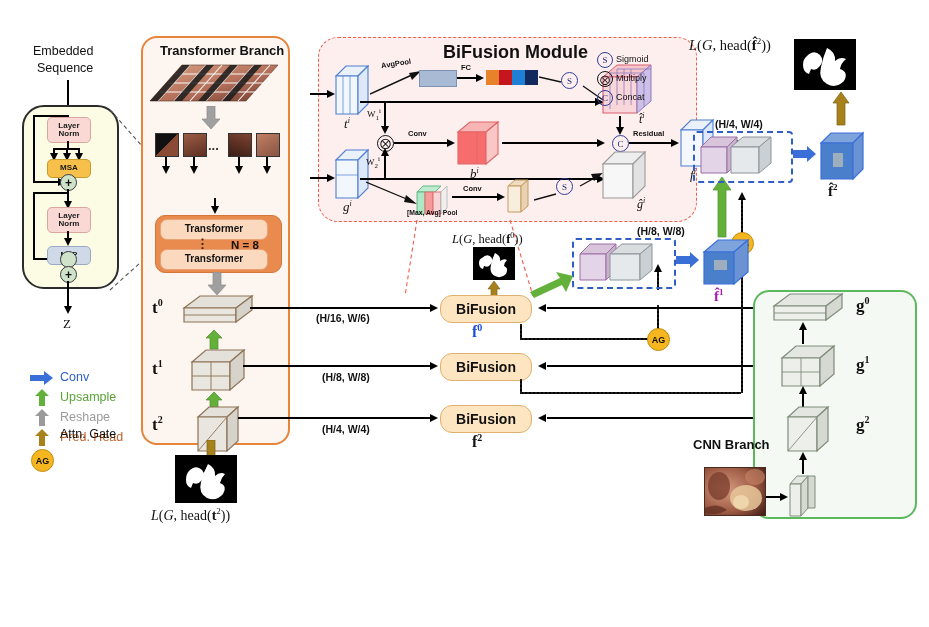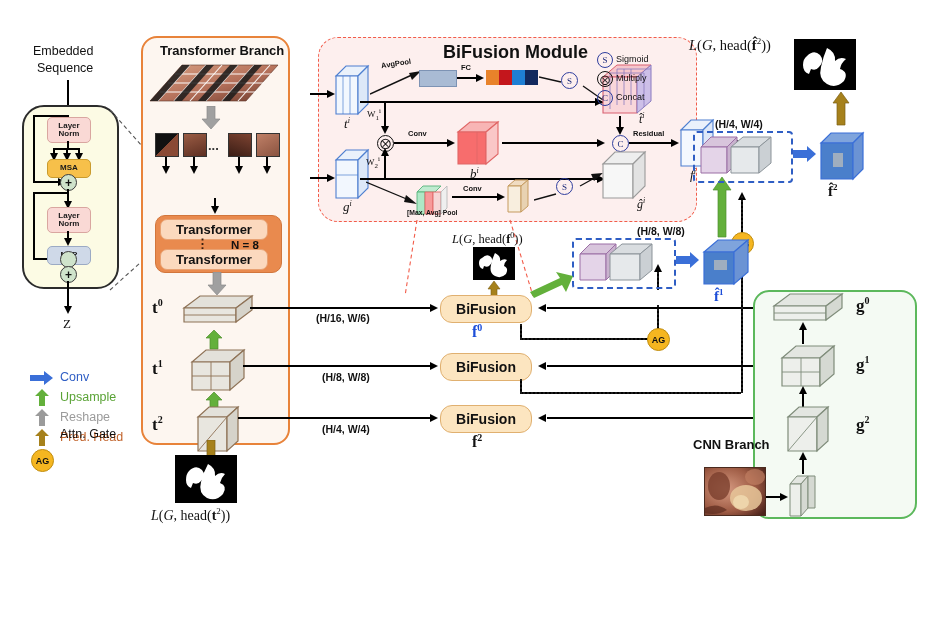--- a/index.html
+++ b/index.html
@@ -19,21 +19,21 @@
   .dashbox{border:2px dashed #2F5EC4;border-radius:4px;background:transparent;}
 
   
   .box{position:absolute;display:flex;align-items:center;justify-content:center;
        border-radius:5px;text-align:center;line-height:1.05;}
   .box-ln{background:#FAD9D5;border:1px solid #D9A6A0;font-size:8px;font-weight:bold;color:#1a1a1a;}
   .box-msa{background:#F7C04A;border:1px solid #C99B2E;font-size:8px;font-weight:bold;color:#1a1a1a;}
   .box-mlp{background:#CFD9E8;border:1px solid #9BAAC4;font-size:8px;font-weight:bold;color:#1a1a1a;}
   .box-linproj{background:#FBE2D0;border:1.4px solid #E8A273;font-size:13px;font-weight:bold;color:#111;}
   .box-transblk{background:#E98A4E;border:1.5px solid #D2763C;border-radius:10px;}
-  .box-trans{background:#FBD9BE;border:1.3px solid #E8A273;font-size:13px;font-weight:bold;color:#111;border-radius:7px;}
+  .box-trans{background:#FBD9BE;border:1.3px solid #E8A273;font-size:10px;font-weight:bold;color:#111;border-radius:7px;}
   .box-bifusion{background:#FCE5C0;border:1.4px solid #E0B070;border-radius:12px;
                 font-size:14px;font-weight:bold;color:#111;}
 
   
   .ln{position:absolute;background:#000;}
   .hline{height:2px;background:#000;}
   .vline{width:2px;background:#000;}
   .dotline-h{height:0;border-top:2px dotted #1a1a1a;}
   .dotline-v{width:0;border-left:2px dotted #1a1a1a;}
   .arrowhead-r{position:absolute;width:0;height:0;border-top:4.5px solid transparent;
@@ -554,21 +554,21 @@
   <svg class="abs" style="left:676px;top:252px;width:24px;height:16px;" viewBox="0 0 24 16">
     <polygon points="0,4 14,4 14,0 23,8 14,16 14,12 0,12" fill="#3A6FD8"></polygon>
   </svg>
 
   <svg class="abs" style="left:702px;top:238px;width:48px;height:48px;" viewBox="0 0 48 48">
     <polygon points="2,14 16,2 46,2 32,14" fill="#7FA4DC" stroke="#3A6FD8" stroke-width="1.2"></polygon>
     <polygon points="2,14 32,14 32,46 2,46" fill="#4A7FCB" stroke="#3A6FD8" stroke-width="1.2"></polygon>
     <polygon points="32,14 46,2 46,34 32,46" fill="#6B93D4" stroke="#3A6FD8" stroke-width="1.2"></polygon>
     <rect x="12" y="22" width="13" height="10" fill="#9FAEBF" stroke="none"></rect>
   </svg>
-  <div class="txt serif bold" style="left:714px;top:287px;font-size:15px;color:#1d4ed8;">
+  <div class="txt serif bold" style="left:714px;top:287px;font-size:15px;color:#a21caf;">
     <span>f̂</span><sup style="font-size:9px;">1</sup>
   </div>
 
   <svg class="abs" style="left:530px;top:272px;width:44px;height:26px;" viewBox="0 0 44 26">
     <polygon points="0,20 30,6 26,0 43,4 36,20 32,13 4,26" fill="#63B03B"></polygon>
   </svg>
 
   <svg class="abs fatarrow" style="left:712px;top:176px;width:20px;height:62px;" viewBox="0 0 20 62">
     <polygon points="6,61 14,61 14,14 19,14 10,1 1,14 6,14" fill="#63B03B" stroke="#4f8f2f" stroke-width="0.7"></polygon>
   </svg>

